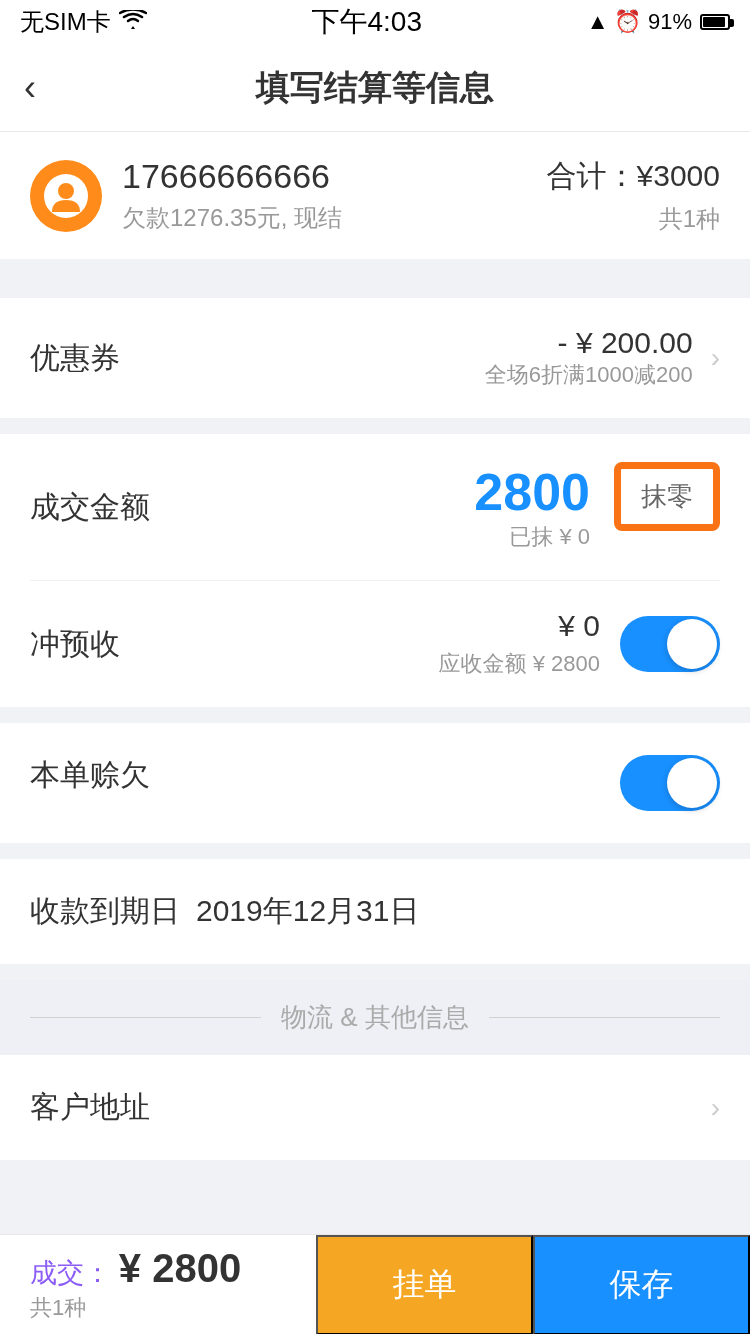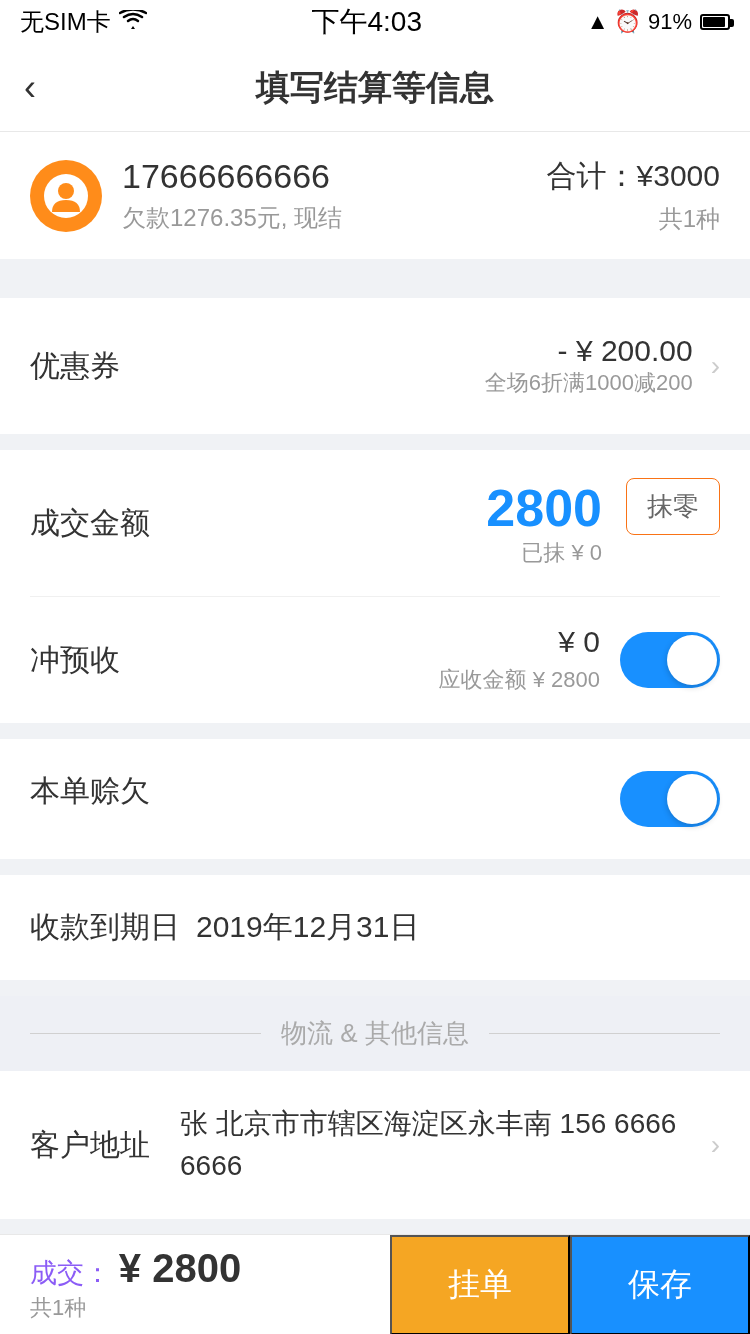--- a/index.html
+++ b/index.html
@@ -93,21 +93,21 @@
     .customer-debt { font-size: 24px; color: #999; margin-top: 6px; }
     .customer-total { text-align: right; }
     .total-amount { font-size: 30px; color: #333; font-weight: 500; }
     .total-count { font-size: 24px; color: #999; margin-top: 6px; }
 
     
     .coupon-row {
       display: flex;
       align-items: center;
       justify-content: space-between;
-      padding: 36px 30px;
+      padding: 28px 30px;
       background: #fff;
       margin-top: 39px;
     }
     .coupon-label { font-size: 30px; color: #333; }
     .coupon-right { display: flex; align-items: center; gap: 12px; }
     .coupon-discount { font-size: 30px; color: #333; font-weight: 500; }
     .coupon-desc { font-size: 22px; color: #999; }
     .chevron-right { font-size: 28px; color: #ccc; margin-left: 6px; }
 
     
@@ -121,21 +121,21 @@
       align-items: center;
       justify-content: space-between;
       padding: 28px 0;
       border-bottom: 1px solid #f0f0f0;
     }
     .deal-row:last-child { border-bottom: none; }
     .deal-label { font-size: 30px; color: #333; }
     .deal-amount-group { display: flex; align-items: flex-start; gap: 24px; }
     .deal-amount { font-size: 52px; font-weight: 600; color: #1890ff; }
     .round-btn {
-      border: 1px solid #f97316;
+      border: 7px solid #f97316;
       border-radius: 8px;
       padding: 10px 20px;
       font-size: 26px;
       color: #666;
       background: #fff;
       cursor: pointer;
     }
     .deal-sub { font-size: 22px; color: #999; text-align: right; }
 
     
@@ -234,21 +234,21 @@
     }
     .bottom-summary {
       flex: 1;
       padding: 0 30px;
     }
     .bottom-deal { font-size: 27px; color: #8b5cf6; font-family: Liberation Mono, monospace; }
     .bottom-amount { font-size: 40px; font-weight: 600; color: #333; }
     .bottom-count { font-size: 22px; color: #999; margin-top: 2px; }
     .bottom-btn {
       height: 100px;
-      width: 180px;
+      width: 217px;
       display: flex;
       align-items: center;
       justify-content: center;
       font-size: 32px;
       font-weight: 500;
       cursor: pointer;
       color: #fff;
     }
     .btn-hang { background: #f5a623; }
     .btn-save { background: #1890ff; }
@@ -393,21 +393,20 @@
   <div style="display:flex;align-items:center;gap:20px;">
     <div style="flex:1;height:1px;background:#d0d0d0;"></div>
     <span style="font-size:26px;color:#aaa;white-space:nowrap;">物流 &amp; 其他信息</span>
     <div style="flex:1;height:1px;background:#d0d0d0;"></div>
   </div>
 </div>
 
 <div class="address-section">
   <div class="address-row">
     <span class="address-label">客户地址</span>
-    <span class="address-value">张 北京市市辖区海淀区永丰南 156 6666 6666</span>
     <span class="chevron-right">›</span>
   </div>
 </div>
 
 <div class="gray-area"></div>
 
 <div class="bottom-bar">
   <div class="bottom-summary">
     <div>
       <span class="bottom-deal">成交：</span>

